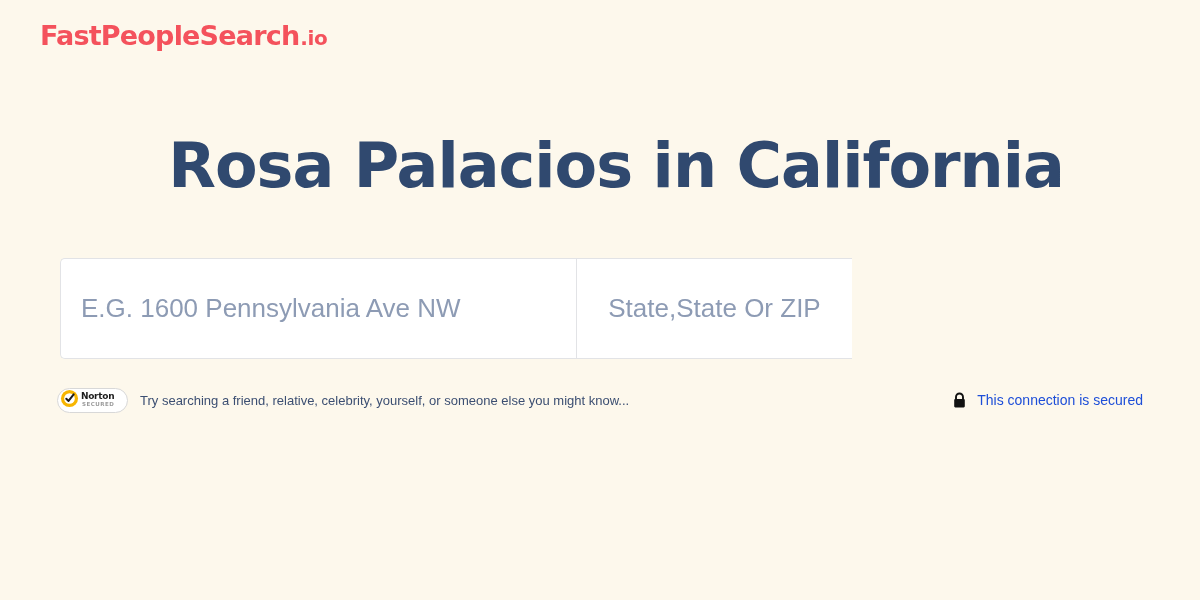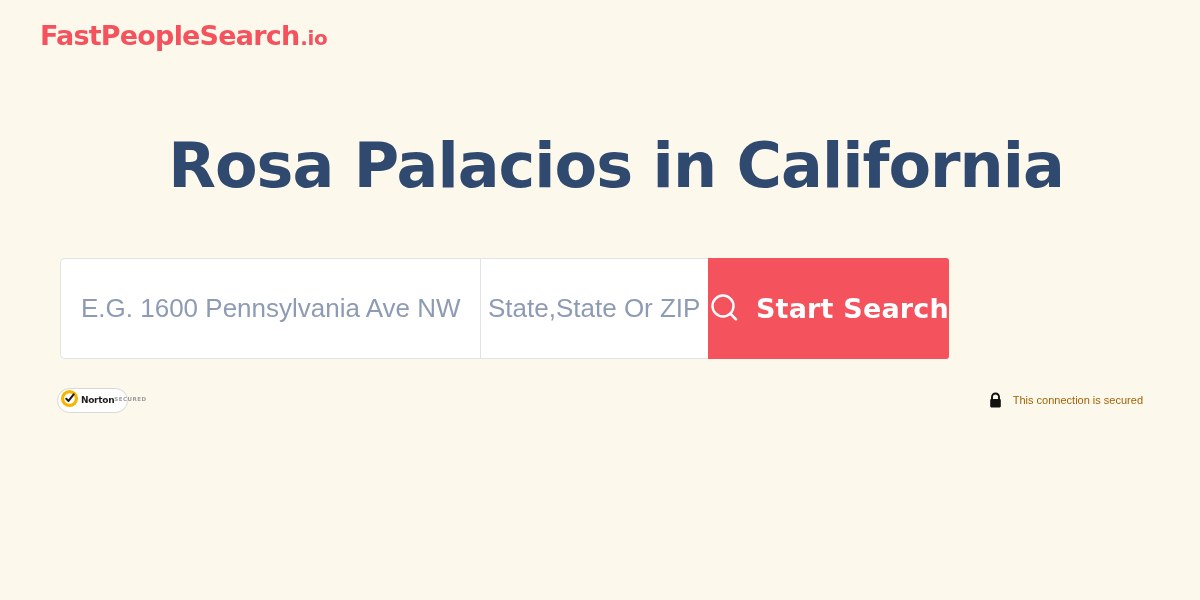--- a/index.html
+++ b/index.html
@@ -58,21 +58,21 @@
     line-height: 1.1;
     margin: 0;
     white-space: nowrap;
   }
 
   
   .search-bar {
     position: absolute;
     top: 258px;
     left: 60px;
-    width: 889px;
+    width: 1074px;
     height: 101px;
     display: flex;
     align-items: stretch;
   }
   .search-field {
     background: #ffffff;
     border: 1px solid #e2e3e6;
     display: flex;
     align-items: center;
     padding: 0 20px;
@@ -136,21 +136,21 @@
     background: #ffffff;
     display: flex;
     align-items: center;
     padding: 0 5px 0 2px;
     flex: none;
     position: relative;
   }
   .norton-check { flex: none; margin-right: 2px; }
   .norton-words {
     display: flex;
-    flex-direction: row;
+    flex-direction: column;
     line-height: 1;
     text-align: right;
   }
   .norton-name {
     font-family: "DejaVu Sans", sans-serif;
     font-size: 9px;
     font-weight: bold;
     color: #1d1d1d;
     letter-spacing: -0.3px;
   }
@@ -170,22 +170,22 @@
     white-space: nowrap;
   }
   .secure-note {
     margin-left: auto;
     display: flex;
     align-items: center;
     gap: 10px;
   }
   .secure-text {
     font-family: "Liberation Sans", sans-serif;
-    font-size: 11px;
-    color: #a16207;
+    font-size: 14px;
+    color: #1d4ed8;
     white-space: nowrap;
   }
   .lock-icon { display: block; }
 </style>
 </head>
 <body>
 
 <div class="header">
   <a class="logo-link" href="#" style="text-decoration:none;display:flex;align-items:baseline;">
     <span class="logo-text">FastPeopleSearch</span>
@@ -195,47 +195,39 @@
 
 <h1 class="page-title">Rosa Palacios in California</h1>
 
 <form class="search-bar">
   <div class="search-field address">
     <span class="ph">E.G. 1600 Pennsylvania Ave NW</span>
   </div>
   <div class="search-field location">
     <span class="ph">State,State Or ZIP</span>
   </div>
-  <button type="submit" class="search-submit">
-    <span>
-      <svg class="magnifier" width="34" height="34" viewBox="0 0 34 34" aria-hidden="true">
-        <circle cx="15" cy="14" r="10.5" fill="none" stroke="#ffffff" stroke-width="2.4"></circle>
-        <line x1="22.4" y1="21.6" x2="28" y2="27.4" stroke="#ffffff" stroke-width="2.6" stroke-linecap="round"></line>
-      </svg>
-    </span>
-    <span class="label">Start Search</span>
-  </button>
 </form>
 
 <div class="footer-strip">
 
   <div class="norton-badge">
     <span>
       <svg class="norton-check" width="19" height="19" viewBox="0 0 20 20" aria-hidden="true">
         <circle cx="10" cy="10" r="9" fill="#f7b500"></circle>
         <circle cx="10" cy="10" r="5.6" fill="#ffffff"></circle>
         <path d="M6.6 10.2 L9 12.6 L14.4 5.6" fill="none" stroke="#1d1d1d" stroke-width="2.1" stroke-linecap="round" stroke-linejoin="round"></path>
       </svg>
     </span>
     <span class="norton-words">
       <span class="norton-name">Norton</span>
       <span class="norton-sub">SECURED</span>
     </span>
   </div>
 
+  <div class="tagline">Try searching a friend, relative, celebrity, yourself, or someone else you might know...</div>
 
   <div class="secure-note">
     <span>
       <svg class="lock-icon" width="15" height="17" viewBox="0 0 15 17" aria-hidden="true">
         <path d="M4 7 V5 a3.5 3.5 0 0 1 7 0 V7" fill="none" stroke="#111111" stroke-width="1.9"></path>
         <rect x="2.2" y="7" width="10.6" height="8.4" rx="1.1" fill="#111111"></rect>
       </svg>
     </span>
     <span class="secure-text">This connection is secured</span>
   </div>

